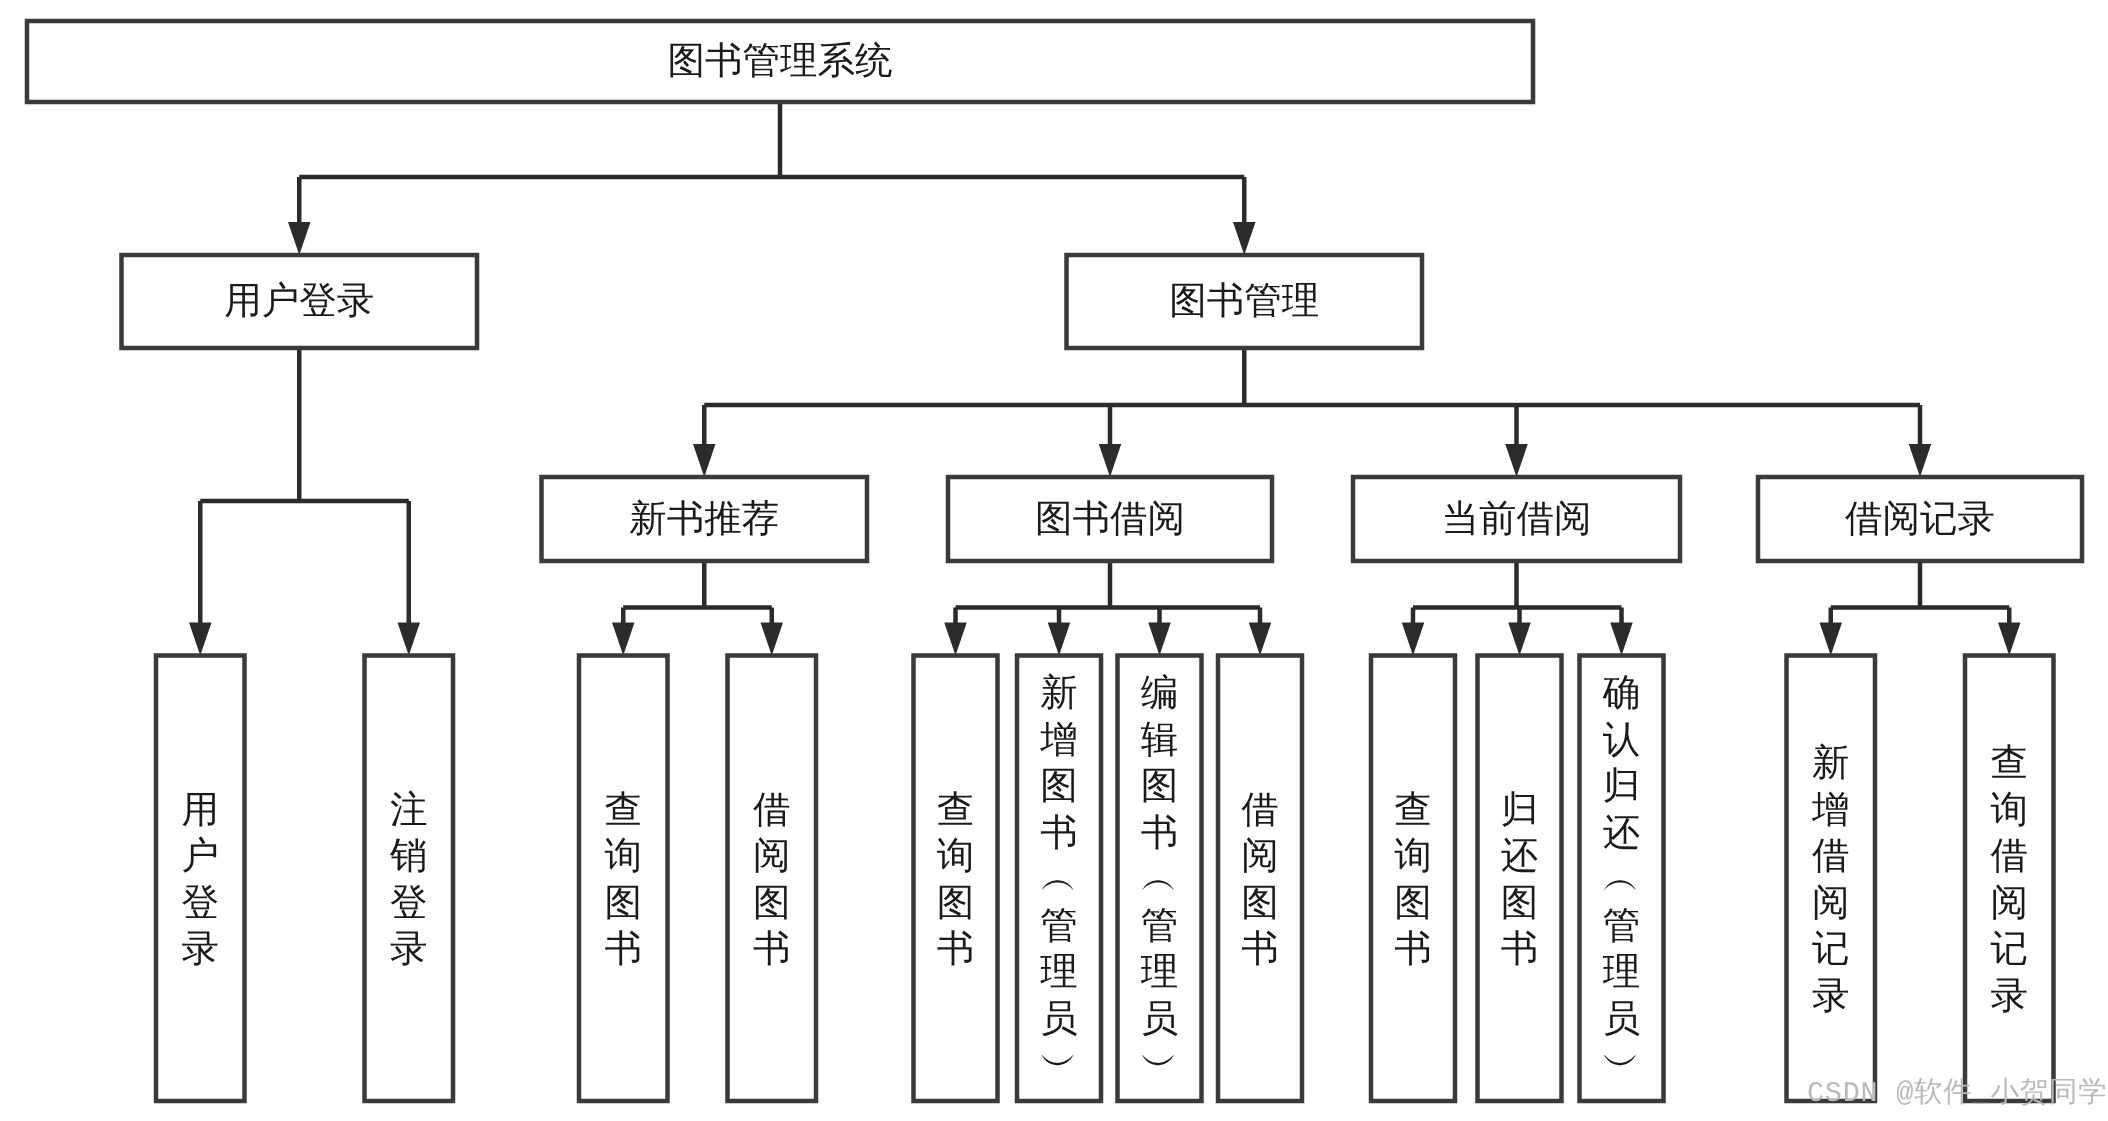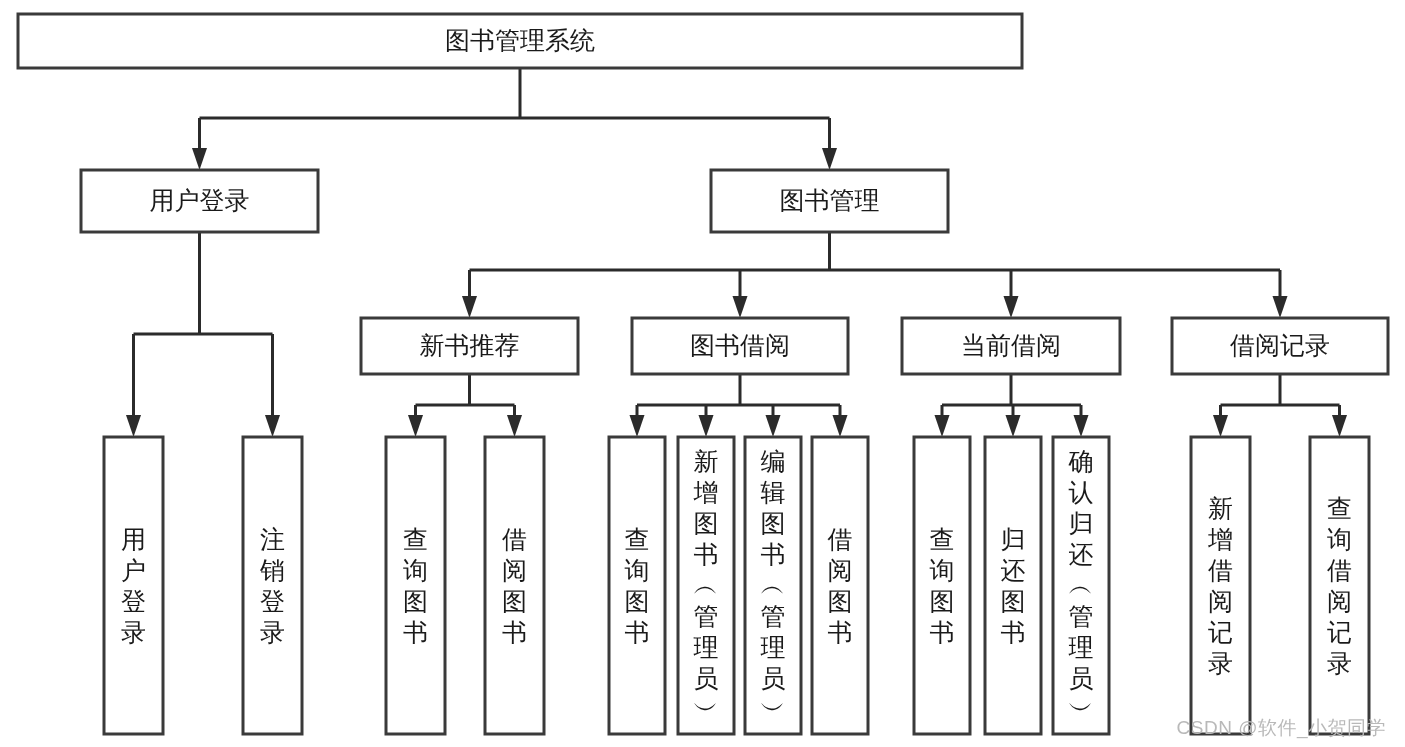--- a/index.html
+++ b/index.html
@@ -50,23 +50,23 @@
     dominant-baseline: middle;
   }
   .node-label-vertical {
     fill: #1a1a1a;
     font-family: "DejaVu Sans", "Liberation Sans", sans-serif;
     font-size: 25px;
     text-anchor: middle;
   }
   .watermark-text {
     position: absolute;
-    right: 19px;
+    right: 0;
     bottom: 6px;
-    font-family: Liberation Sans, sans-serif;
+    font-family: Liberation Mono, monospace;
     font-size: 19px;
     color: #b9b9b9;
     white-space: nowrap;
     letter-spacing: 0.5px;
     pointer-events: none;
   }
 </style>
 </head>
 <body>
 

